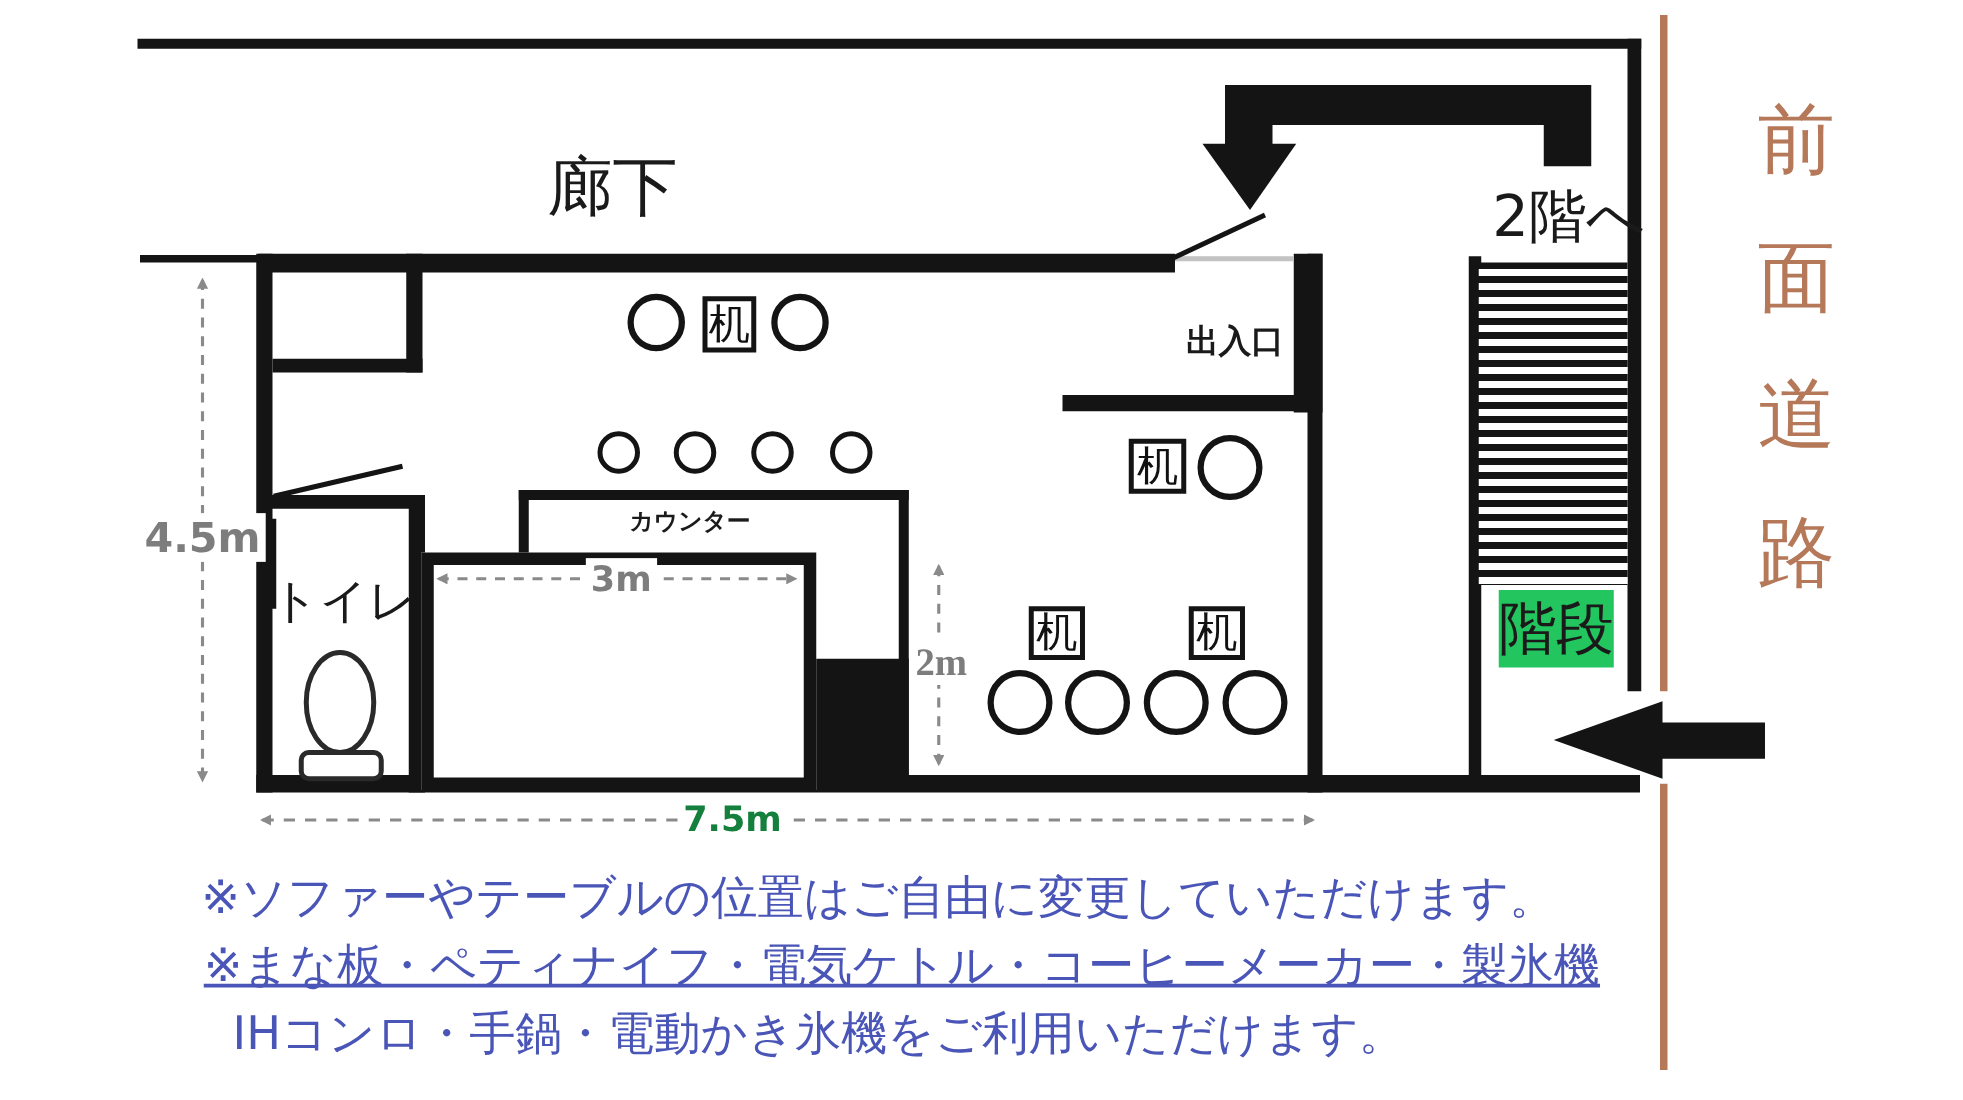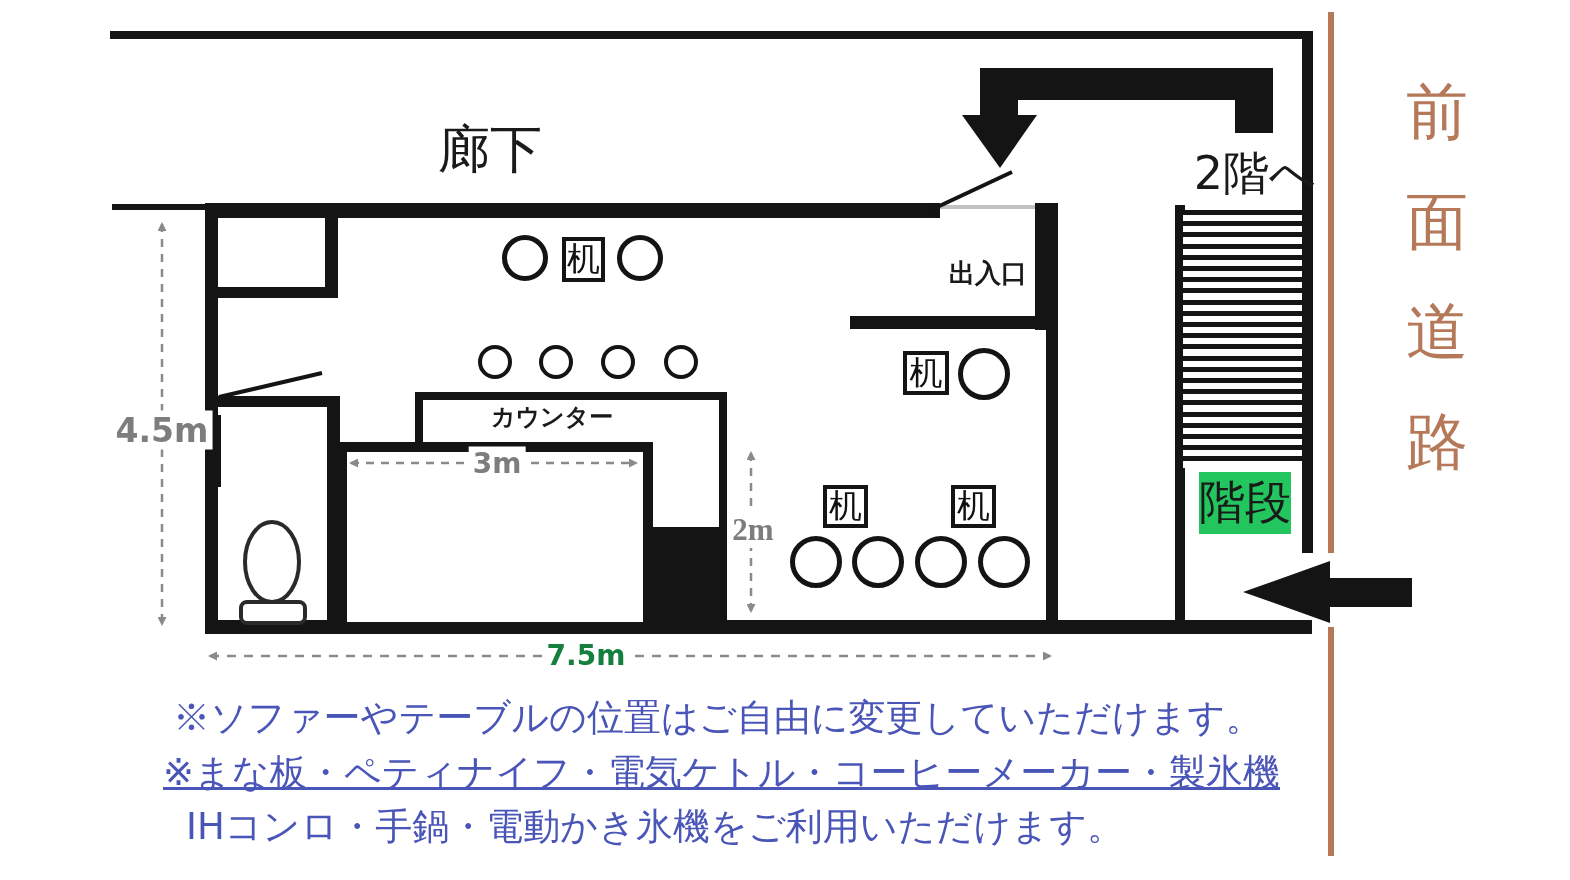--- a/index.html
+++ b/index.html
@@ -117,32 +117,33 @@
 
     <line x1="162" y1="224" x2="162" y2="624" stroke="#8a8a8a" stroke-width="2.5" stroke-dasharray="8 7" marker-start="url(#dimArr)" marker-end="url(#dimArr)"></line>
     <line x1="351" y1="463" x2="636" y2="463" stroke="#8a8a8a" stroke-width="2.5" stroke-dasharray="8 7" marker-start="url(#dimArr)" marker-end="url(#dimArr)"></line>
     <line x1="751" y1="453" x2="751" y2="611" stroke="#8a8a8a" stroke-width="2.5" stroke-dasharray="8 7" marker-start="url(#dimArr)" marker-end="url(#dimArr)"></line>
     <line x1="210" y1="656" x2="1050" y2="656" stroke="#8a8a8a" stroke-width="2.5" stroke-dasharray="9 8" marker-start="url(#dimArr)" marker-end="url(#dimArr)"></line>
   </svg>
 
   <div class="lbl center" style="left:490px;top:150px;font-size:52px;">廊下</div>
   <div class="lbl center" style="left:1235px;top:174px;font-size:46px;margin-left:20px;">2階へ</div>
   <div class="lbl center" style="left:988px;top:253px;font-size:26px;font-weight:bold;margin-top:20px;">出入口</div>
-  <div class="lbl center" style="left:552px;top:417px;font-size:24px;font-weight:bold;">カウンター</div>
+  <div class="lbl center" style="left:552px;top:417px;font-size:19px;font-weight:bold;">カウンター</div>
+  <div class="lbl center" style="left:275px;top:481px;font-size:38px;">トイレ</div>
   <div class="lbl center" style="left:1245px;top:503px;font-size:46px;background:#22c55e;">階段</div>
 
   <div class="lbl center dim" style="left:162px;top:430px;font-size:33px;">4.5m</div>
   <div class="lbl center dim" style="left:497px;top:463px;font-size:28px;">3m</div>
   <div class="lbl center dim" style="left:753px;top:530px;font-size:31px;font-family:Liberation Serif, serif;">2m</div>
   <div class="lbl center dim" style="left:586px;top:655px;font-size:28px;color:#15803d;">7.5m</div>
 
   <div>
     <div class="roadchar" style="left:1437px;top:112px;">前</div>
     <div class="roadchar" style="left:1437px;top:222px;">面</div>
     <div class="roadchar" style="left:1437px;top:332px;">道</div>
     <div class="roadchar" style="left:1437px;top:442px;">路</div>
   </div>
 
-  <div class="note" style="left:173px;top:693px;font-family:Liberation Serif, serif;">※ソファーやテーブルの位置はご自由に変更していただけます。</div>
+  <div class="note" style="left:161px;top:693px;">※ソファーやテーブルの位置はご自由に変更していただけます。</div>
   <div class="note" style="left:163px;top:748px;text-decoration:underline;">※まな板・ペティナイフ・電気ケトル・コーヒーメーカー・製氷機</div>
   <div class="note" style="left:186px;top:802px;">IHコンロ・手鍋・電動かき氷機をご利用いただけます。</div>
 
 </div>
 
 </body></html>

